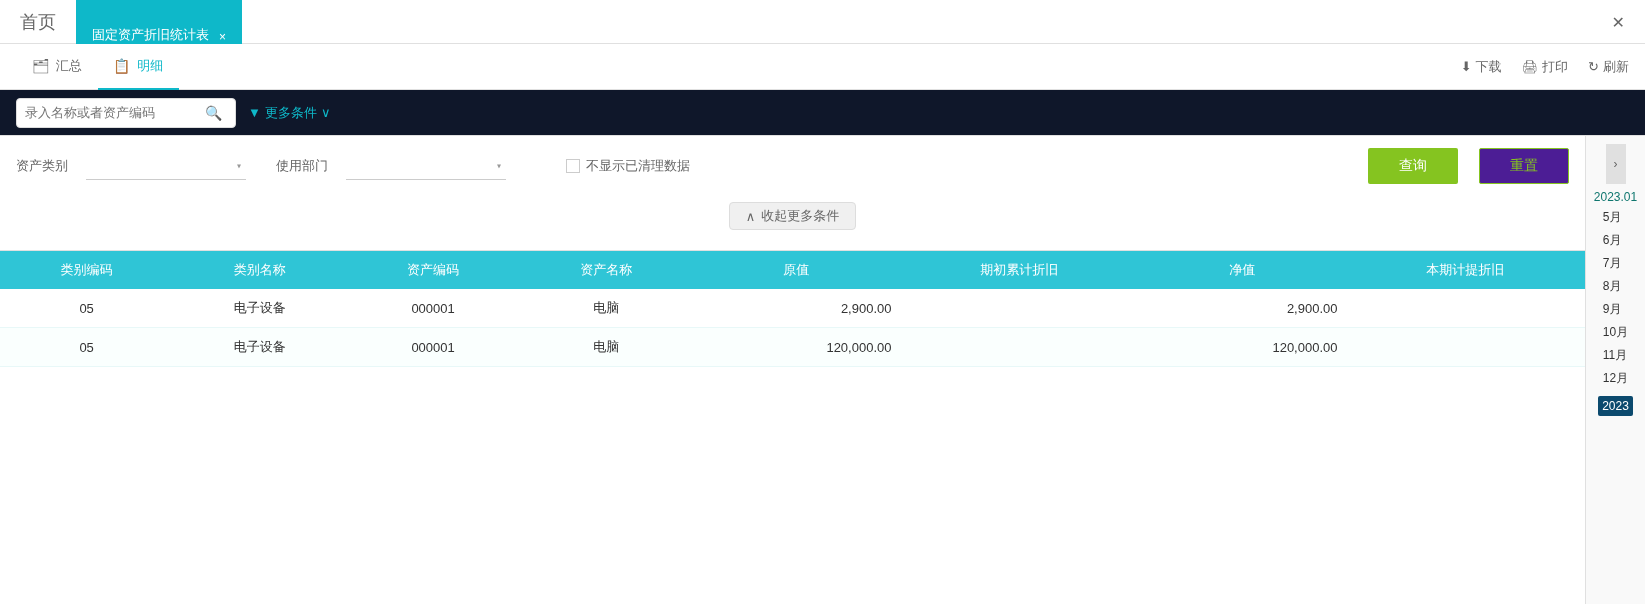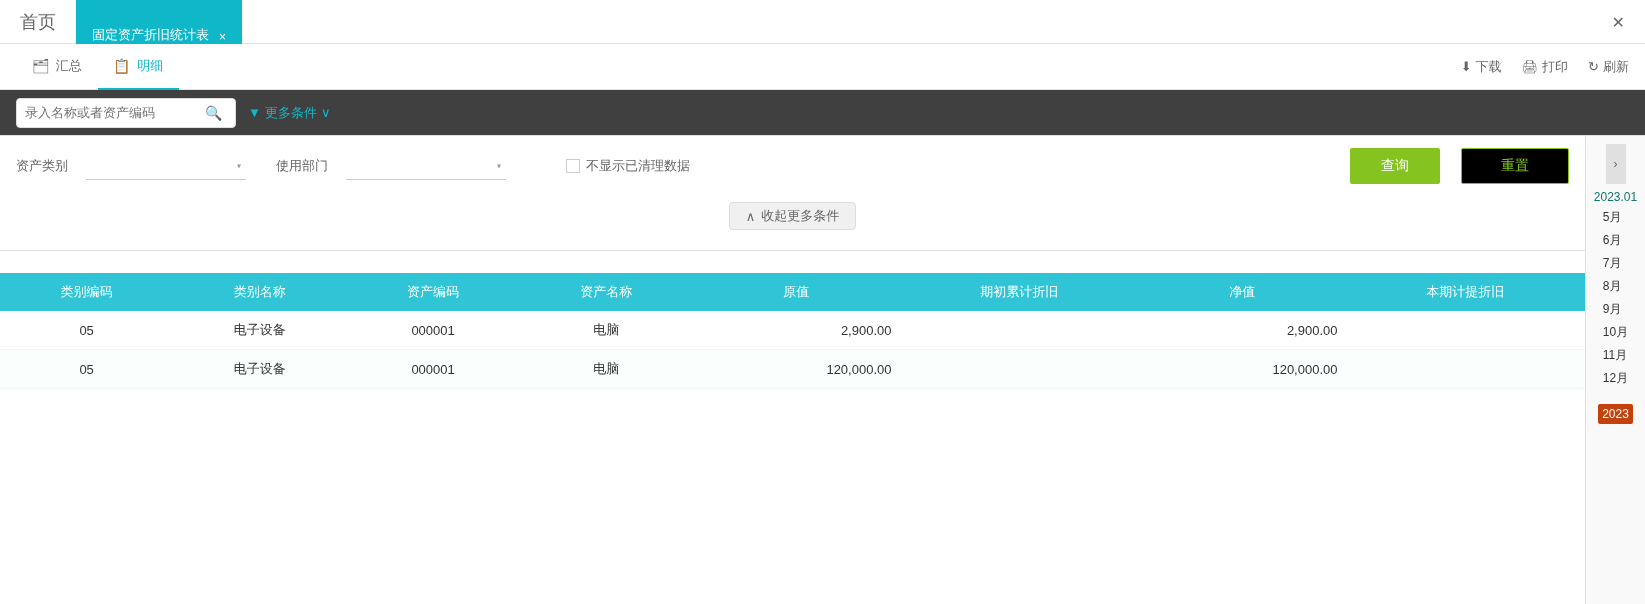--- a/index.html
+++ b/index.html
@@ -14,60 +14,60 @@
 
     
     .toolbar { display: flex; align-items: center; background: #fff; border-bottom: 1px solid #e0e0e0; height: 46px; padding: 0 16px; position: relative; }
     .toolbar-tab { display: flex; align-items: center; gap: 6px; height: 46px; padding: 0 16px; cursor: pointer; font-size: 13px; color: #666; border-bottom: 2px solid transparent; }
     .toolbar-tab.active { color: #0eb8c9; border-bottom: 2px solid #0eb8c9; }
     .toolbar-tab .tab-icon { font-size: 14px; }
     .toolbar-actions { margin-left: auto; display: flex; align-items: center; gap: 20px; color: #666; }
     .toolbar-action { display: flex; align-items: center; gap: 4px; cursor: pointer; font-size: 13px; }
 
     
-    .search-bar { display: flex; align-items: center; background: #404040; border-bottom: 1px solid #e0e0e0; height: 46px; padding: 0 16px; gap: 12px; }
+    .search-bar { display: flex; align-items: center; background: #0f172a; border-bottom: 1px solid #e0e0e0; height: 46px; padding: 0 16px; gap: 12px; }
     .search-input-wrap { display: flex; align-items: center; border: 1px solid #ddd; border-radius: 4px; padding: 0 8px; height: 30px; width: 220px; background: #fff; }
     .search-input-wrap input { border: none; outline: none; font-size: 13px; color: #999; width: 180px; background: transparent; }
     .search-icon { color: #999; font-size: 14px; cursor: pointer; }
     .filter-btn { display: flex; align-items: center; gap: 4px; color: #0eb8c9; cursor: pointer; font-size: 13px; }
 
     
     .filter-area { background: #fff; padding: 12px 16px; border-bottom: 1px solid #e0e0e0; display: flex; flex-direction: column; gap: 10px; }
     .filter-row { display: flex; align-items: center; gap: 30px; }
     .filter-field { display: flex; align-items: center; gap: 18px; font-family: Liberation Mono, monospace; }
     .filter-label { color: #666; font-size: 13px; white-space: nowrap; }
     .filter-select { border: none; border-bottom: 1px solid #ccc; width: 160px; height: 28px; font-size: 13px; color: #333; background: transparent; padding: 0 4px; outline: none; display: flex; align-items: center; justify-content: space-between; cursor: pointer; }
     .filter-select span { color: #999; }
     .filter-select-arrow { color: #999; font-size: 10px; }
     .filter-checkbox { display: flex; align-items: center; gap: 6px; margin-left: 30px; }
     .checkbox-box { width: 14px; height: 14px; border: 1px solid #ccc; display: inline-block; }
     .filter-actions { margin-left: auto; display: flex; gap: 21px; }
     .btn-query { background: #85c420; color: #fff; border: none; width: 90px; height: 36px; font-size: 14px; cursor: pointer; border-radius: 2px; }
-    .btn-reset { background: #000000; color: #85c420; border: 1px solid #85c420; width: 108px; height: 36px; font-size: 14px; cursor: pointer; border-radius: 2px; }
+    .btn-reset { background: #4c1d95; color: #85c420; border: 1px solid #85c420; width: 90px; height: 36px; font-size: 14px; cursor: pointer; border-radius: 2px; }
     .collapse-row { display: flex; justify-content: center; padding: 8px 0; }
     .collapse-btn { display: flex; align-items: center; gap: 6px; color: #666; cursor: pointer; font-size: 13px; background: #f0f0f0; border: 1px solid #ddd; padding: 4px 16px; border-radius: 4px; }
 
     
     .table-wrap { flex: 1; overflow-y: auto; background: #fff; }
-    table { width: 100%; border-collapse: collapse; margin-top: 22px; }
+    table { width: 100%; border-collapse: collapse; }
     thead tr { background: #2fc5d6; color: #fff; }
     thead th { padding: 10px 8px; font-size: 13px; font-weight: normal; text-align: center; border: none; }
     tbody tr { background: #fff; }
     tbody tr:nth-child(even) { background: #fafffe; }
     tbody td { padding: 10px 8px; font-size: 13px; text-align: center; border-bottom: 1px solid #e8f8f8; }
     tbody td.text-right { text-align: right; }
     .total-row { background: #e6f9fb !important; }
     .total-row td { font-weight: normal; }
 
     
     .main-content { flex: 1; display: flex; overflow: hidden; position: relative; }
     .content-area { flex: 1; display: flex; flex-direction: column; overflow: hidden; }
     .right-sidebar { width: 60px; background: #f9f9f9; border-left: 1px solid #e0e0e0; display: flex; flex-direction: column; align-items: center; padding: 4px 0; }
     .sidebar-arrow { width: 20px; height: 40px; display: flex; align-items: center; justify-content: center; background: #e0e0e0; cursor: pointer; font-size: 12px; color: #666; margin: 4px 0; }
-    .sidebar-year { font-size: 12px; color: #fff; background: #c2410c; padding: 3px 4px; border-radius: 2px; margin: 14px 0; cursor: pointer; }
+    .sidebar-year { font-size: 12px; color: #fff; background: #0c4a6e; padding: 3px 4px; border-radius: 2px; margin: 6px 0; cursor: pointer; }
     .sidebar-month { font-size: 12px; color: #333; padding: 3px 0; cursor: pointer; }
     .sidebar-date-label { font-size: 12px; color: #0f766e; padding: 2px 0; }
   </style>
 </head>
 <body>
 
 <div class="top-nav">
   <div class="nav-home">首页</div>
   <div class="nav-tab">
     <span>固定资产折旧统计表</span>

